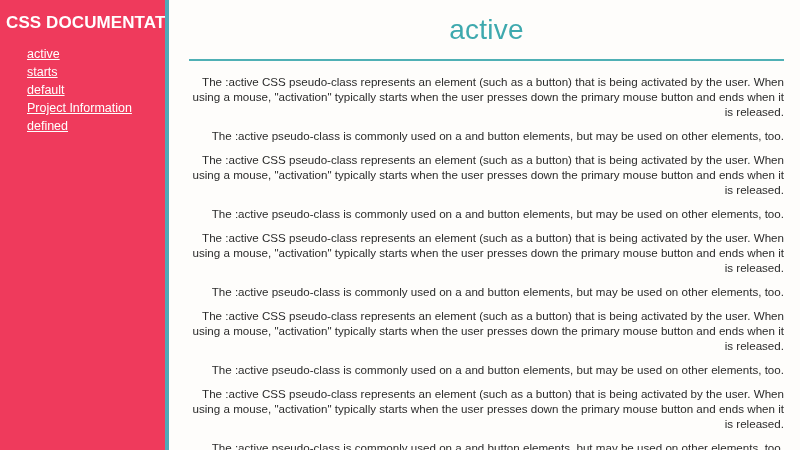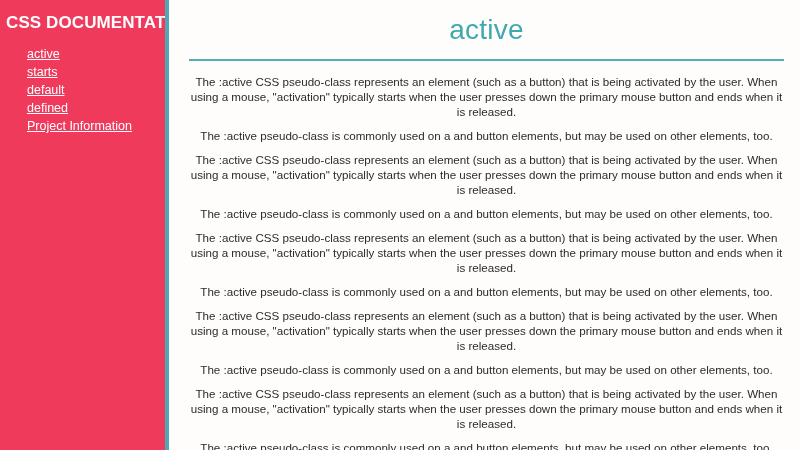--- a/index.html
+++ b/index.html
@@ -83,37 +83,37 @@
   }
   .doc-body {
     padding-top: 4px;
   }
   .doc-p {
     margin: 0;
     padding: 9px 0 0 0;
     color: #2b2b2b;
     font-size: 11.6px;
     line-height: 15px;
-    text-align: center;
+    text-align: right;
   }
   .doc-p.long { max-width: 600px; }
 </style>
 </head>
 <body>
 
 <div class="page">
 
   <nav class="navbar" id="navbar">
     <header class="nav-header">CSS DOCUMENTATION</header>
     <ul class="nav-list" id="nav-list">
         <li><a class="nav-link" href="#">active</a></li>
         <li><a class="nav-link" href="#">starts</a></li>
         <li><a class="nav-link" href="#">default</a></li>
+        <li><a class="nav-link" href="#">Project Information</a></li>
         <li><a class="nav-link" href="#">defined</a></li>
-        <li><a class="nav-link" href="#">Project Information</a></li>
       </ul>
   </nav>
 
   <main class="main-doc" id="main-doc">
     <div class="doc-inner">
       <h1 class="doc-title">active</h1>
       <hr class="doc-rule">
       <div class="doc-body" id="doc-body">
           <p class="doc-p long">The :active CSS pseudo-class represents an element (such as a button) that is being activated by the user. When using a mouse, "activation" typically starts when the user presses down the primary mouse button and ends when it is released.</p>
           <p class="doc-p short">The :active pseudo-class is commonly used on a and button elements, but may be used on other elements, too.</p>

